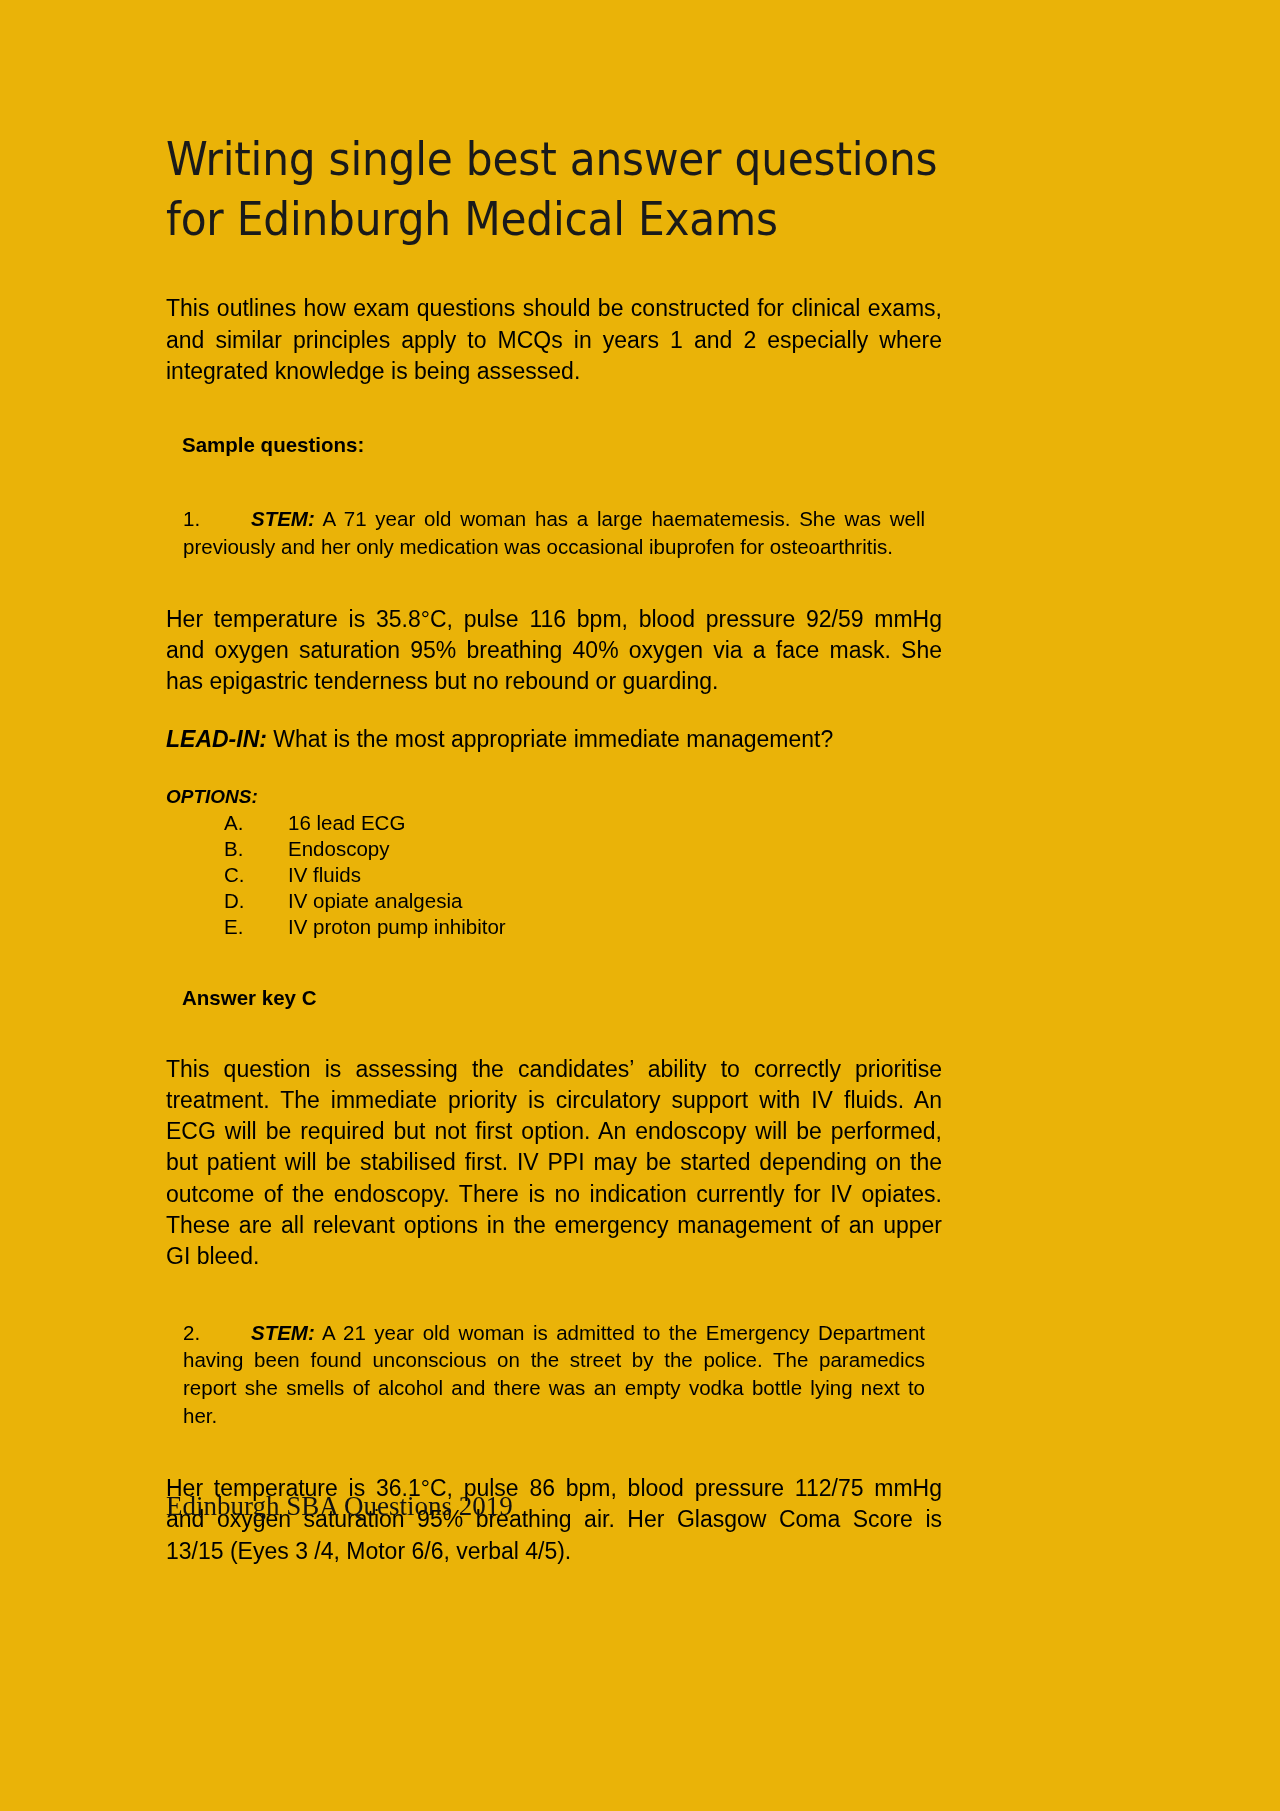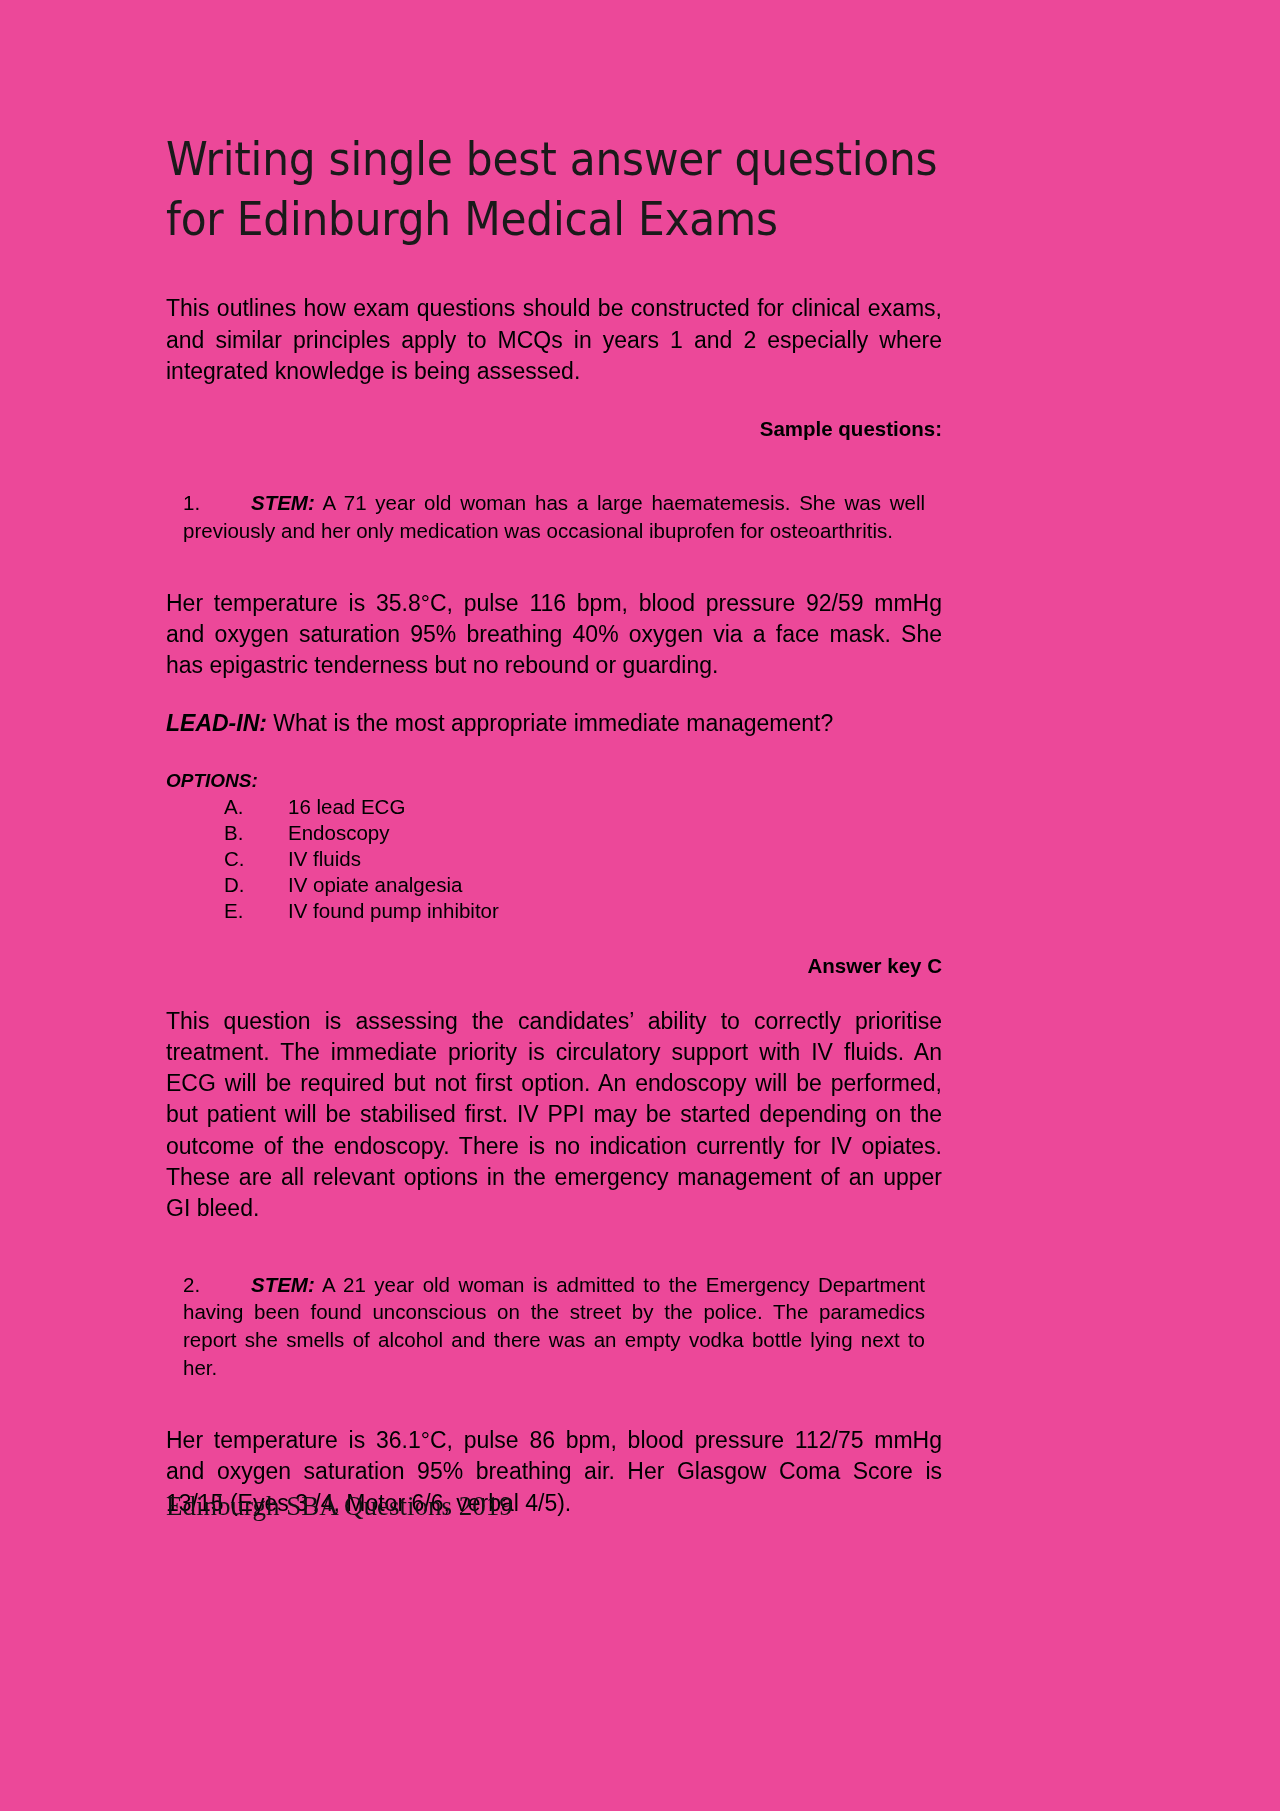--- a/index.html
+++ b/index.html
@@ -10,21 +10,21 @@
   }
   body {
     font-family: "Liberation Sans", sans-serif;
     color: #000000;
   }
   .page {
     position: relative;
     width: 1280px;
     height: 1811px;
     margin: 0 auto;
-    background: #ec4899;
+    background: #eab308;
     box-sizing: border-box;
     overflow: hidden;
   }
   .content {
     position: absolute;
     left: 166px;
     top: 0;
     width: 776px;
   }
 
@@ -51,23 +51,22 @@
     padding-top: 26px;
     hyphens: none;
   }
   .para.first-body { padding-top: 44px; }
   .bi { font-weight: bold; font-style: italic; }
 
   .heading-bold {
     font-size: 20.5px;
     line-height: 1.36;
     font-weight: bold;
-    margin: 0;
+    margin: 16px;
     padding-top: 28px;
-    text-align: right;
   }
 
   .numbered {
     font-size: 20.5px;
     line-height: 1.36;
     text-align: justify;
     margin: 17px;
     padding-top: 29px;
   }
   .num-label {
@@ -150,21 +149,21 @@
       <li class="option-row">
         <span class="option-letter">C.</span>
         <span class="option-text">IV fluids</span>
       </li>
       <li class="option-row">
         <span class="option-letter">D.</span>
         <span class="option-text">IV opiate analgesia</span>
       </li>
       <li class="option-row">
         <span class="option-letter">E.</span>
-        <span class="option-text">IV found pump inhibitor</span>
+        <span class="option-text">IV proton pump inhibitor</span>
       </li>
     </ul>
 
     <p class="heading-bold">Answer key C</p>
 
     <p class="para">This question is assessing the candidates’ ability to correctly prioritise treatment. The immediate priority is circulatory support with IV fluids. An ECG will be required but not first option. An endoscopy will be performed, but patient will be stabilised first. IV PPI may be started depending on the outcome of the endoscopy. There is no indication currently for IV opiates. These are all relevant options in the emergency management of an upper GI bleed.</p>
 
     <p class="numbered">
       <span class="num-label">2.</span><span class="bi">STEM:</span> <span>A 21 year old woman is admitted to the Emergency Department having been found unconscious on the street by the police. The paramedics report she smells of alcohol and there was an empty vodka bottle lying next to her.</span>
     </p>

